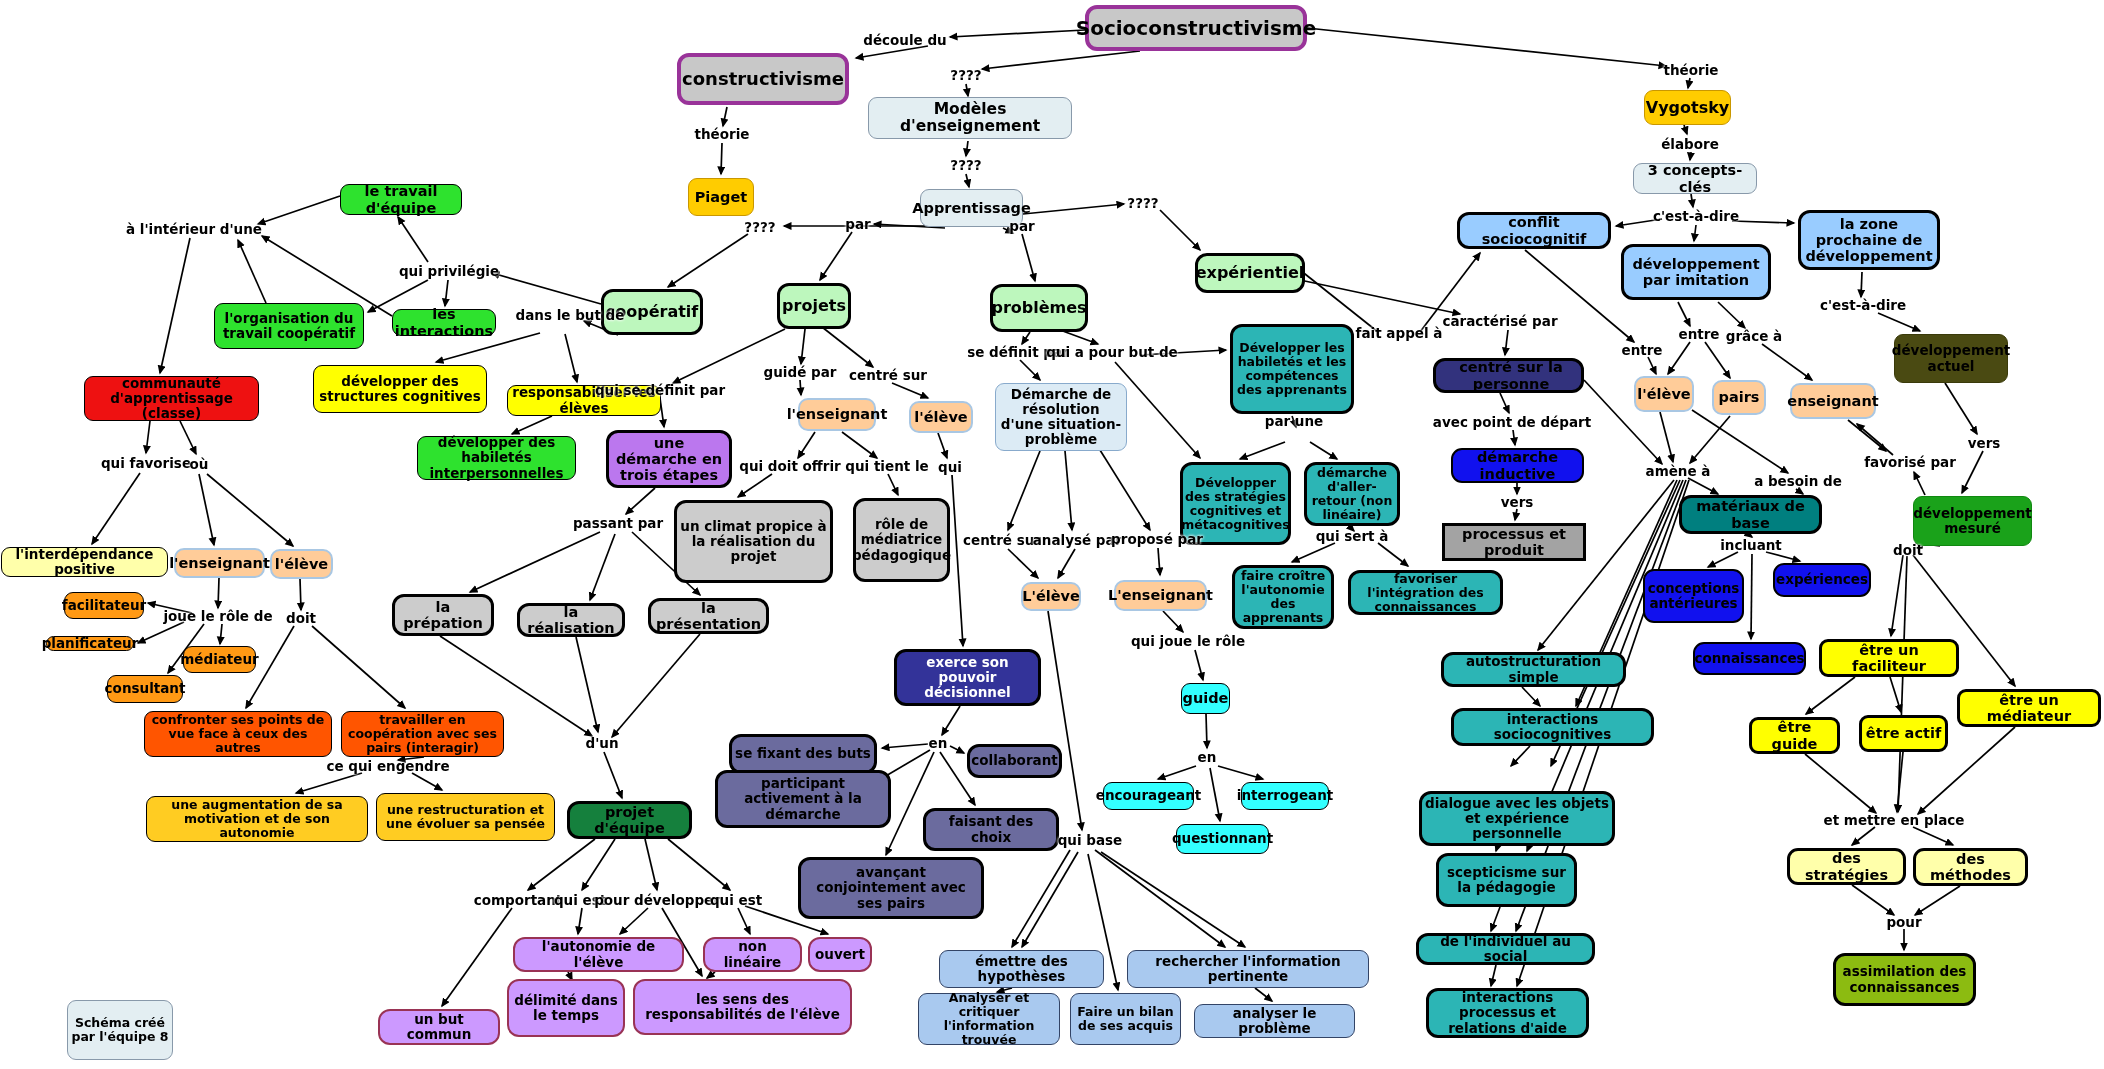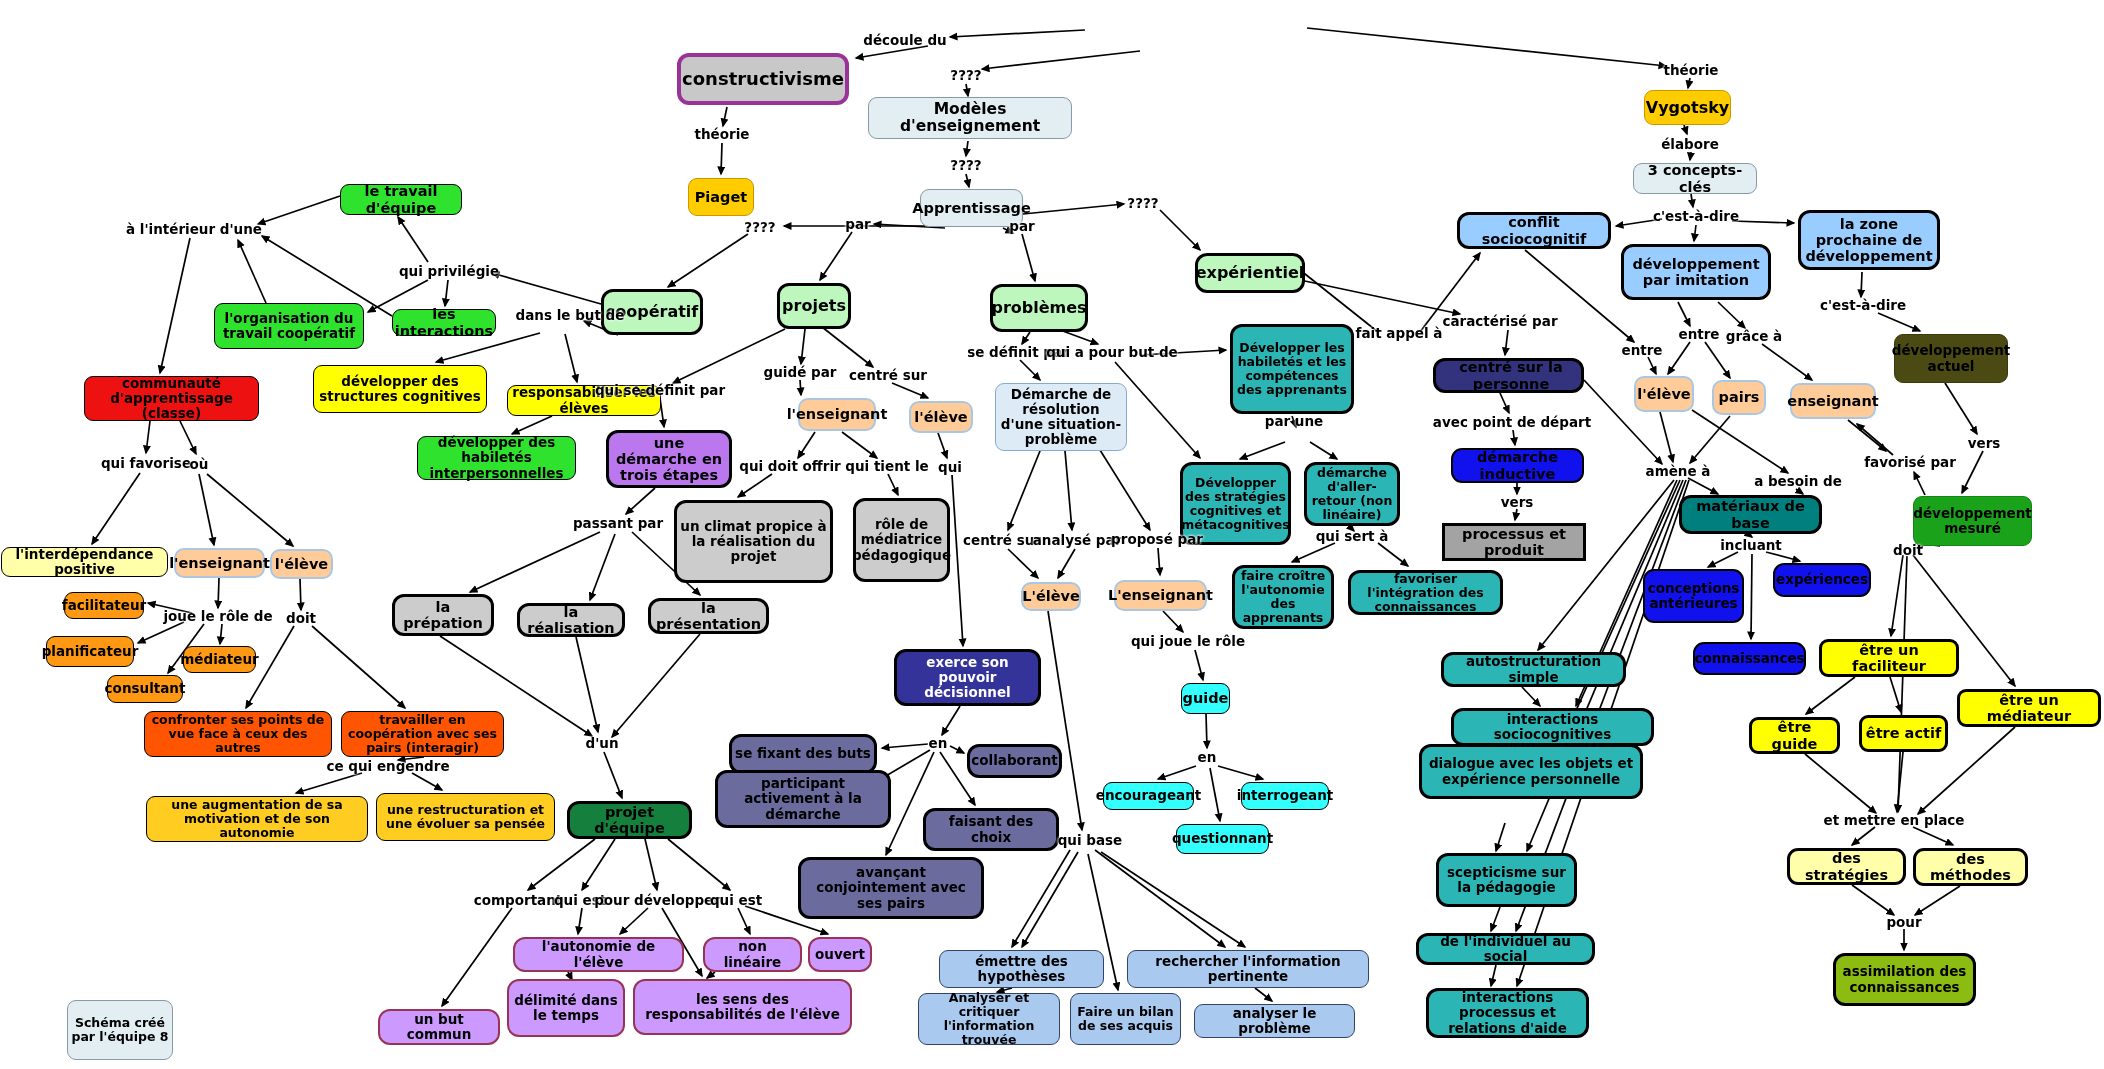--- a/index.html
+++ b/index.html
@@ -228,20 +228,21 @@
     <line x1="1903" y1="752" x2="1897" y2="812" marker-end="url(#ah)"></line>
     <line x1="2015" y1="727" x2="1918" y2="814" marker-end="url(#ah)"></line>
     <line x1="1875" y1="827" x2="1852" y2="845" marker-end="url(#ah)"></line>
     <line x1="1913" y1="827" x2="1953" y2="845" marker-end="url(#ah)"></line>
     <line x1="1852" y1="885" x2="1894" y2="915" marker-end="url(#ah)"></line>
     <line x1="1960" y1="886" x2="1915" y2="915" marker-end="url(#ah)"></line>
     <line x1="1904" y1="929" x2="1904" y2="950" marker-end="url(#ah)"></line>
   </g>
 </svg>
 
+<div class="n frame" style="left:1085px;top:5px;width:222px;height:46px">Socioconstructivisme</div>
 <div class="n frame" style="left:677px;top:53px;width:172px;height:52px;font-size:18px">constructivisme</div>
 <div class="n" style="left:688px;top:178px;width:66px;height:38px;background:#ffcc00;border-color:#c99700">Piaget</div>
 <div class="n pa" style="left:868px;top:97px;width:204px;height:42px;font-size:15.5px">Modèles d'enseignement</div>
 <div class="n pa" style="left:920px;top:189px;width:103px;height:38px">Apprentissage</div>
 <div class="n" style="left:1644px;top:90px;width:87px;height:35px;background:#ffcc00;border-color:#c99700;font-size:16px">Vygotsky</div>
 <div class="n pa" style="left:1633px;top:163px;width:124px;height:31px">3 concepts-clés</div>
 <div class="n lg" style="left:601px;top:289px;width:102px;height:46px">coopératif</div>
 <div class="n lg" style="left:777px;top:283px;width:74px;height:46px">projets</div>
 <div class="n lg" style="left:990px;top:284px;width:98px;height:48px">problèmes</div>
 <div class="n lg" style="left:1195px;top:253px;width:110px;height:40px">expérientiel</div>
@@ -249,21 +250,21 @@
 <div class="n g s14" style="left:214px;top:303px;width:150px;height:46px">l'organisation du travail coopératif</div>
 <div class="n g" style="left:392px;top:309px;width:104px;height:27px">les interactions</div>
 <div class="n y s14" style="left:313px;top:365px;width:174px;height:48px">développer des structures cognitives</div>
 <div class="n y s14" style="left:507px;top:385px;width:154px;height:31px">responsabiliser les élèves</div>
 <div class="n g s14" style="left:417px;top:436px;width:159px;height:44px">développer des habiletés interpersonnelles</div>
 <div class="n r s14" style="left:84px;top:376px;width:175px;height:45px">communauté d'apprentissage (classe)</div>
 <div class="n py s14" style="left:1px;top:547px;width:167px;height:30px">l'interdépendance positive</div>
 <div class="n pe" style="left:174px;top:548px;width:91px;height:30px">l'enseignant</div>
 <div class="n pe" style="left:270px;top:549px;width:63px;height:30px">l'élève</div>
 <div class="n o s14" style="left:64px;top:592px;width:80px;height:27px">facilitateur</div>
-<div class="n o s14" style="left:46px;top:636px;width:88px;height:31px">planificateur</div>
+<div class="n o s14" style="left:46px;top:636px;width:88px;height:15px">planificateur</div>
 <div class="n o s14" style="left:183px;top:646px;width:73px;height:27px">médiateur</div>
 <div class="n o s14" style="left:107px;top:675px;width:76px;height:28px">consultant</div>
 <div class="n orr s13" style="left:144px;top:711px;width:188px;height:46px">confronter ses points de vue face à ceux des autres</div>
 <div class="n orr s13" style="left:341px;top:711px;width:163px;height:46px">travailler en coopération avec ses pairs (interagir)</div>
 <div class="n am s13" style="left:146px;top:796px;width:222px;height:46px">une augmentation de sa motivation et de son autonomie</div>
 <div class="n am s13" style="left:376px;top:793px;width:179px;height:48px">une restructuration et une évoluer sa pensée</div>
 <div class="n pu" style="left:606px;top:430px;width:126px;height:58px">une démarche en trois étapes</div>
 <div class="n pe" style="left:798px;top:398px;width:78px;height:33px">l'enseignant</div>
 <div class="n pe" style="left:909px;top:401px;width:64px;height:32px">l'élève</div>
 <div class="n gy s14" style="left:674px;top:500px;width:159px;height:83px">un climat propice à la réalisation du projet</div>
@@ -319,21 +320,21 @@
 <div class="n bl s14" style="left:1693px;top:642px;width:113px;height:33px">connaissances</div>
 <div class="n yt" style="left:1819px;top:639px;width:140px;height:38px">être un faciliteur</div>
 <div class="n yt" style="left:1957px;top:689px;width:144px;height:38px">être un médiateur</div>
 <div class="n yt" style="left:1749px;top:717px;width:91px;height:37px">être guide</div>
 <div class="n yt" style="left:1859px;top:715px;width:89px;height:37px">être actif</div>
 <div class="n pyt" style="left:1787px;top:848px;width:119px;height:37px">des stratégies</div>
 <div class="n pyt" style="left:1913px;top:848px;width:115px;height:38px">des méthodes</div>
 <div class="n ygr s14" style="left:1833px;top:953px;width:143px;height:53px">assimilation des connaissances</div>
 <div class="n te s14" style="left:1441px;top:652px;width:185px;height:35px">autostructuration simple</div>
 <div class="n te s14" style="left:1451px;top:708px;width:203px;height:38px">interactions sociocognitives</div>
-<div class="n te s14" style="left:1419px;top:744px;width:224px;height:55px">dialogue avec les objets et expérience personnelle</div>
+<div class="n te s14" style="left:1419px;top:791px;width:196px;height:55px">dialogue avec les objets et expérience personnelle</div>
 <div class="n te s14" style="left:1436px;top:853px;width:141px;height:54px">scepticisme sur la pédagogie</div>
 <div class="n te s14" style="left:1416px;top:933px;width:179px;height:32px">de l'individuel au social</div>
 <div class="n te s14" style="left:1426px;top:988px;width:163px;height:50px">interactions processus et relations d'aide</div>
 
 <span class="lab" style="left:905px;top:40px">découle du</span>
 <span class="lab" style="left:722px;top:134px">théorie</span>
 <span class="lab" style="left:1691px;top:70px">théorie</span>
 <span class="lab" style="left:966px;top:75px">????</span>
 <span class="lab" style="left:966px;top:165px">????</span>
 <span class="lab" style="left:760px;top:227px">????</span>

